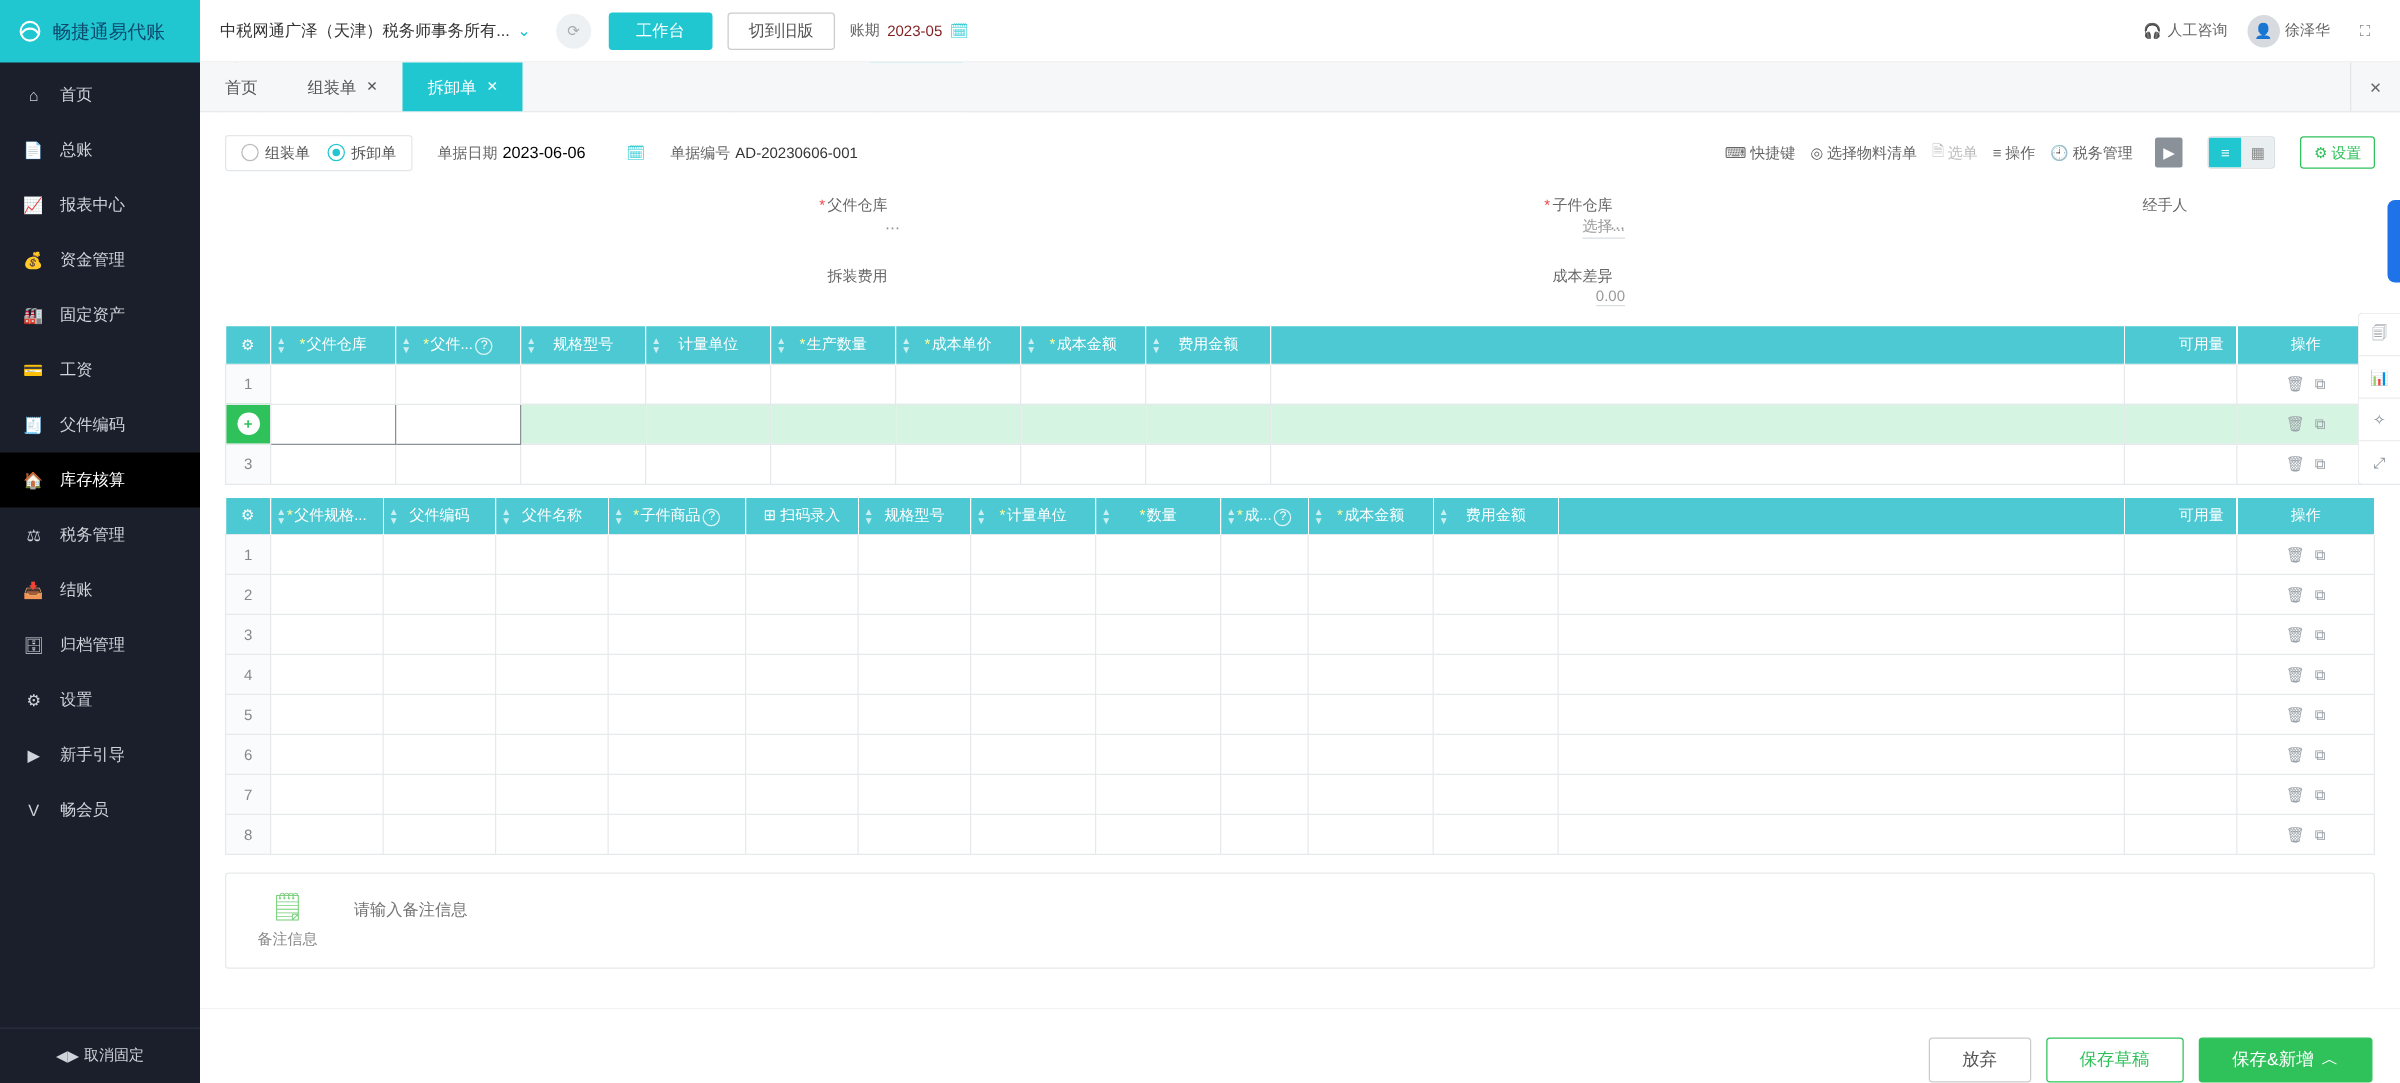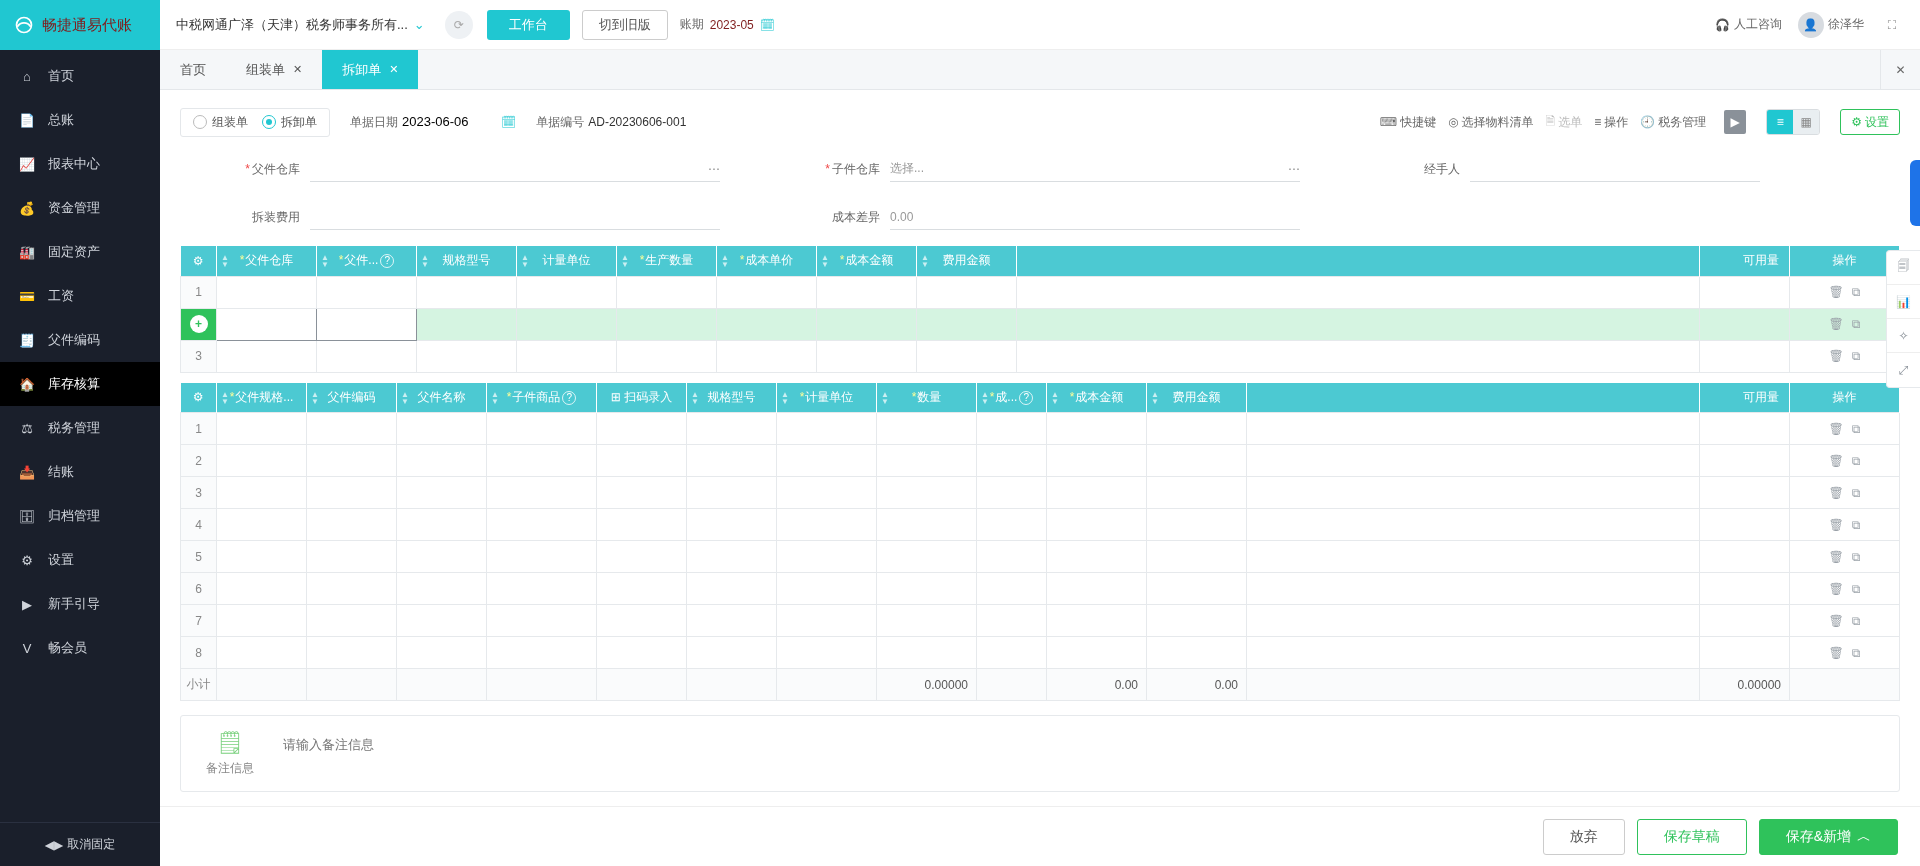--- a/index.html
+++ b/index.html
@@ -1,20 +1,20 @@
 <!DOCTYPE html>
 <html><head>
 <meta charset="utf-8">
 <style>
 * { margin:0; padding:0; box-sizing:border-box; font-family:"Microsoft YaHei","PingFang SC",sans-serif; }
 body { background:#fff; font-size:12px; color:#333; overflow:hidden; width:1920px; height:866px; position:relative; }
 
 
 .sidebar { position:fixed; left:0; top:0; width:160px; height:100%; background:#1a1f2b; color:#c5c9d0; display:flex; flex-direction:column; }
-.logo { height:50px; background:#20c7d1; color:#7f1d1d; display:flex; align-items:center; padding:0 14px; font-size:15px; }
+.logo { height:50px; background:#20c7d1; color:#0c4a6e; display:flex; align-items:center; padding:0 14px; font-size:15px; }
 .logo svg { margin-right:8px; }
 .nav { flex:1; overflow:auto; padding-top:4px; }
 .nav-item { display:flex; align-items:center; height:44px; padding:0 18px; cursor:pointer; font-size:13px; color:#cfd3da; }
 .nav-item.active { background:#000; color:#fff; }
 .nav-item .ico { width:18px; margin-right:12px; display:flex; align-items:center; justify-content:center; }
 .sidebar-footer { height:44px; display:flex; align-items:center; justify-content:center; color:#cfd3da; font-size:12px; border-top:1px solid #2a3040; cursor:pointer; }
 
 
 .header { position:fixed; left:160px; top:0; right:0; height:50px; background:#fff; border-bottom:1px solid #eee; display:flex; align-items:center; padding:0 16px; }
 .company-select { font-size:13px; color:#333; margin-right:12px; display:flex; align-items:center; cursor:pointer; }
@@ -54,21 +54,21 @@
 .tb-link.disabled { color:#bbb; }
 .view-toggle { display:flex; border:1px solid #d9dde0; border-radius:3px; overflow:hidden; margin-left:8px;}
 .view-toggle div { width:26px; height:24px; display:flex; align-items:center; justify-content:center; cursor:pointer; color:#888; background:#e9eef1;}
 .view-toggle div.active { background:#20c7d1; color:#fff; }
 .arrow-box { width:22px; height:24px; background:#8a9199; color:#fff; display:flex; align-items:center; justify-content:center; margin-left:6px; border-radius:2px; cursor:pointer; }
 .settings-btn { margin-left:8px; height:26px; padding:0 10px; border:1px solid #2fc25b; color:#2fc25b; background:#fff; border-radius:3px; display:flex; align-items:center; gap:3px; cursor:pointer;}
 
 
 .form-row { display:flex; gap:60px; margin-bottom:10px; padding:6px 40px 6px 20px;}
 .form-row.right-pad { padding-right:110px; }
-.form-field { display:flex; align-items:center; width:520px;}
+.form-field { display:flex; align-items:flex-end; width:520px;flex-direction:column;}
 .form-field .flabel { width:110px; text-align:right; color:#666; padding-right:10px;}
 .form-field .req { color:#f04848; margin-right:2px;}
 .form-field .finput { flex:1; border-bottom:1px solid #d9dde0; height:26px; display:flex; align-items:center; color:#999; position:relative;}
 .form-field .finput .more { position:absolute; right:0; color:#888; cursor:pointer;}
 
 
 .tbl { width:100%; border-collapse:collapse; margin-bottom:10px; table-layout:fixed;}
 .tbl th { background:#4cc9d2; color:#fff; font-weight:normal; font-size:12px; height:30px; border-right:1px solid rgba(255,255,255,.3); position:relative; text-align:center; padding:0 4px;}
 .tbl th .sort { position:absolute; left:4px; top:8px; font-size:8px; color:rgba(255,255,255,.7); line-height:7px; cursor:pointer;}
 .tbl th .req { color:#ff9; margin-right:1px;}
@@ -83,21 +83,21 @@
 .op-icn { color:#9aa1a8; margin:0 4px; cursor:pointer; }
 .tbl .subtotal td { background:#fafbfc; font-weight:500;}
 
 
 .remark { display:flex; align-items:flex-start; gap:18px; margin-top:14px; border:1px solid #e6e9ec; padding:14px; border-radius:3px;}
 .remark .rlabel { width:70px; text-align:center; color:#888; font-size:12px;}
 .remark .rlabel .ricn { color:#7bd17f; font-size:22px; display:block; margin-bottom:4px;}
 .remark input { flex:1; border:none; height:28px; font-size:13px; outline:none;}
 
 
-.footer { position:fixed; left:160px; right:0; bottom:0; height:60px; background:#fff; border-top:1px solid #eee; display:flex; align-items:center; justify-content:flex-end; padding:0 22px; gap:12px;}
+.footer { position:fixed; left:160px; right:0; bottom:0; height:60px; background:#fff; border-top:1px solid #eee; display:flex; align-items:flex-end; justify-content:flex-end; padding:0 22px; gap:12px;}
 .btn-lg { height:36px; padding:0 26px; border-radius:3px; font-size:14px; cursor:pointer; }
 .btn-lg.ghost { background:#fff; border:1px solid #ccc; color:#555;}
 .btn-lg.outline { background:#fff; border:1px solid #2fc25b; color:#2fc25b;}
 .btn-lg.solid { background:#2fc25b; border:1px solid #2fc25b; color:#fff; display:flex; align-items:center; gap:6px;}
 
 
 .float-tools { position:fixed; right:0; top:250px; width:34px; background:#fff; border:1px solid #e6e9ec; border-right:none; border-radius:4px 0 0 4px; }
 .float-tools div { height:34px; display:flex; align-items:center; justify-content:center; color:#8a9199; cursor:pointer; border-bottom:1px solid #eee;}
 .float-tools div:last-child { border-bottom:none;}
 
@@ -526,37 +526,20 @@
           <td></td>
           <td></td>
           <td></td>
           <td></td>
           <td></td>
           <td></td>
           <td></td>
           <td></td>
           <td class="ops"><span class="op-icn">🗑</span><span class="op-icn">⧉</span></td>
         </tr>
-        <tr class="subtotal">
-          <td class="idx">小计</td>
-          <td class=""></td>
-          <td class=""></td>
-          <td class=""></td>
-          <td class=""></td>
-          <td class=""></td>
-          <td class=""></td>
-          <td class=""></td>
-          <td class="right">0.00000</td>
-          <td class=""></td>
-          <td class="right">0.00</td>
-          <td class="right">0.00</td>
-          <td class=""></td>
-          <td class="right">0.00000</td>
-          <td class="ops"></td>
-        </tr>
       </tbody>
     </table>
 
   <div class="remark">
     <div class="rlabel"><span class="ricn">🗒</span><span>备注信息</span></div>
     <input placeholder="请输入备注信息" style="">
   </div>
 </div>
 
 <div class="footer">

